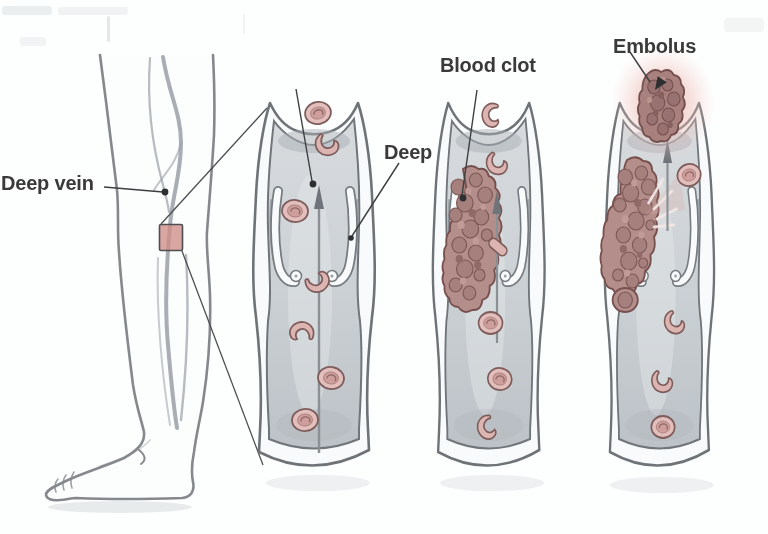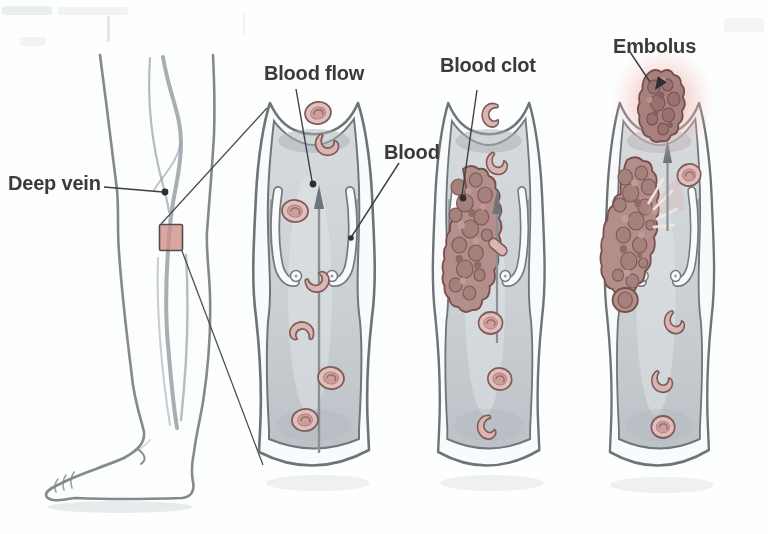--- a/index.html
+++ b/index.html
@@ -277,19 +277,18 @@
     <circle cx="165" cy="192" r="3.4"></circle>
     <circle cx="313" cy="184" r="3.4"></circle>
     <circle cx="351" cy="238" r="2.8"></circle>
     <circle cx="463" cy="198" r="3.4"></circle>
   </g>
   <g transform="translate(655,90) rotate(34)">
     <path d="M0,0 L-5.5,-13 L5.5,-13 Z" fill="#2e2f31"></path>
   </g>
 </svg>
 
-<div class="lbl" style="left:8px;top:173px">Deep vein</div>
-<div class="lbl" style="left:264px;top:63px">Blood flow</div>
-<div class="lbl" style="left:384px;top:142px">Blood</div>
+<div class="lbl" style="left:1px;top:173px">Deep vein</div>
+<div class="lbl" style="left:384px;top:142px">Deep</div>
 <div class="lbl" style="left:440px;top:55px">Blood clot</div>
 <div class="lbl" style="left:613px;top:36px">Embolus</div>
 
 </div>
 
 </body></html>

